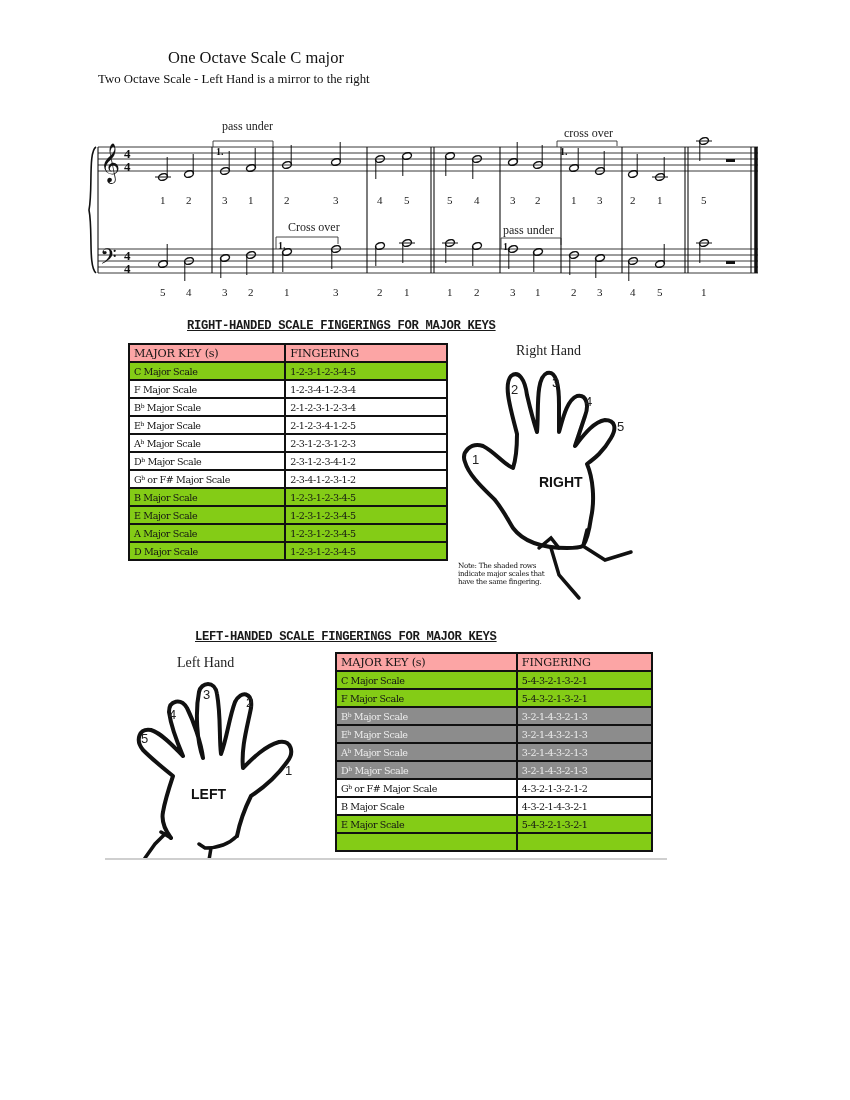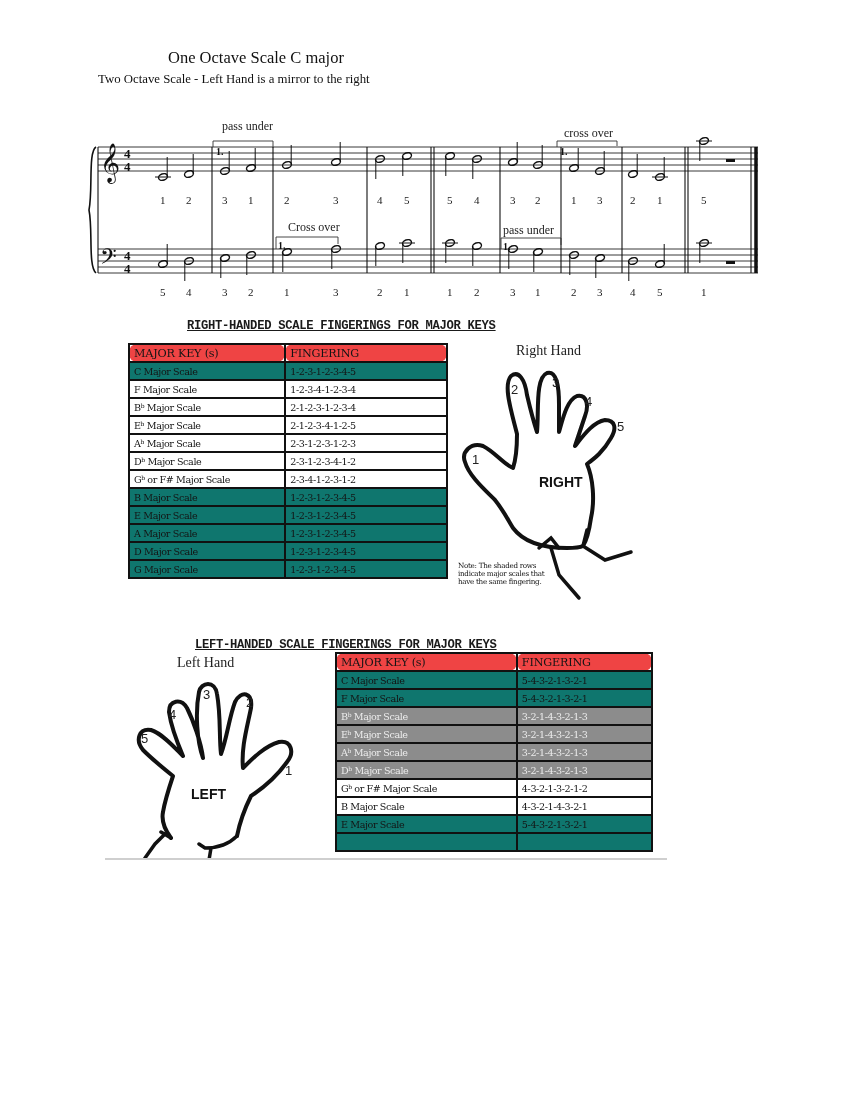--- a/index.html
+++ b/index.html
@@ -16,22 +16,22 @@
     font-family: Liberation Mono, monospace; font-weight: bold; font-size: 12.2px; text-decoration: underline;
     white-space: nowrap; letter-spacing: -0.3px; color: #1a1a1a;
   }
   table.fing {
     position: absolute; border-collapse: collapse; border: 2px solid #111;
     font-family: "DejaVu Serif", serif; font-size: 9.6px; letter-spacing: -0.4px;
   }
   table.fing td {
     border: 2px solid #111; height: 16px; padding: 0 0 0 4px; white-space: nowrap; color: #141414;
   }
-  table.fing tr.hdr td { background: #ef4444; font-size: 11.2px; letter-spacing: -0.2px; border-radius: 8px; }
-  table.fing tr.shade td { background: #0f766e; }
+  table.fing tr.hdr td { background: #fca5a5; font-size: 11.2px; letter-spacing: -0.2px; }
+  table.fing tr.shade td { background: #84cc16; }
   table.fing tr.plain td { background: #ffffff; }
   table.fing tr.dark td { background: #8c8c8c; color: #ececec; }
   sup { font-size: 6px; vertical-align: 3px; }
   .hand-label { font-family: Liberation Serif, serif; font-size: 14px; white-space: nowrap; color: #222; }
   .note-text { font-family: "DejaVu Serif", serif; font-size: 7.2px; line-height: 8px; color: #111; width: 90px; letter-spacing: -0.3px; }
   .cutoff { left: 105px; top: 858px; width: 562px; height: 2px; background: #cfcfcf; }
   .cover { left: 0; top: 860px; width: 850px; height: 240px; background: #ffffff; }
 </style>
 </head>
 <body>
@@ -267,24 +267,20 @@
         <td>1-2-3-1-2-3-4-5</td>
       </tr>
       <tr class="shade">
         <td><span>A Major Scale</span></td>
         <td>1-2-3-1-2-3-4-5</td>
       </tr>
       <tr class="shade">
         <td><span>D Major Scale</span></td>
         <td>1-2-3-1-2-3-4-5</td>
       </tr>
-      <tr class="shade">
-        <td><span>G Major Scale</span></td>
-        <td>1-2-3-1-2-3-4-5</td>
-      </tr>
     </tbody>
 </table>
 
 <div class="abs hand-label" style="left:516px; top:343px;">Right Hand</div>
 <svg class="abs" style="left:455px; top:360px;" width="190" height="245" viewBox="0 0 190 245">
   <path d="M62,74 C56,50 48,25 56,16 C64,10 70,20 72,35 C76,52 80,66 82,72
            C84,52 80,18 92,13 C102,10 104,28 104,44 C104,56 104,64 104,72
            C108,58 112,40 122,36 C132,34 134,46 130,56 C126,68 122,80 120,86
            C128,76 138,62 150,60 C160,60 162,68 156,78 C148,92 140,98 132,104
            C138,118 140,140 136,158 C134,172 132,180 128,186
@@ -297,21 +293,21 @@
     <text x="17" y="104">1</text>
     <text x="56" y="34">2</text>
     <text x="97" y="27">3</text>
     <text x="130" y="46">4</text>
     <text x="162" y="71">5</text>
   </g>
   <text x="84" y="127" font-family="Liberation Sans, sans-serif" font-weight="bold" font-size="14" fill="#111">RIGHT</text>
 </svg>
 <div class="abs note-text" style="left:458px; top:562px;">Note: The shaded rows indicate major scales that have the same fingering.</div>
 
-<div class="abs section-heading" style="left:195px; top:630px;margin-top:8px;">LEFT-HANDED SCALE FINGERINGS FOR MAJOR KEYS</div>
+<div class="abs section-heading" style="left:195px; top:630px;">LEFT-HANDED SCALE FINGERINGS FOR MAJOR KEYS</div>
 
 <div class="abs hand-label" style="left:177px; top:655px;">Left Hand</div>
 <svg class="abs" style="left:105px; top:672px;" width="225" height="188" viewBox="0 0 225 188">
   <path d="M98,86 C92,70 90,40 94,20 C96,10 110,8 112,22 C116,44 114,66 116,82
            C122,66 124,46 130,30 C136,18 148,20 146,36 C142,56 136,76 138,96
            C148,86 160,74 174,70 C186,68 190,80 182,90 C172,104 158,116 146,124
            C138,140 134,154 132,164
            M98,86 C96,70 88,48 82,36 C76,26 64,28 64,40 C66,54 72,70 78,84
            C70,76 58,62 46,58 C34,56 30,68 38,78 C48,88 58,96 68,104
            C64,116 60,128 58,140 C56,150 60,158 66,166" fill="none" stroke="#111" stroke-width="4" stroke-linecap="round" stroke-linejoin="round"></path>

